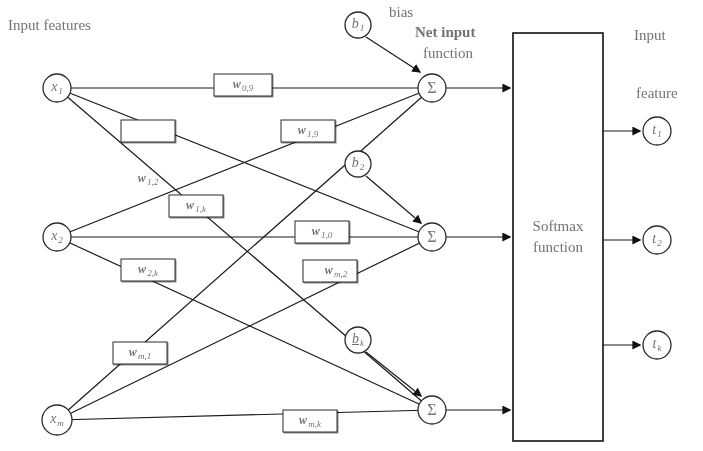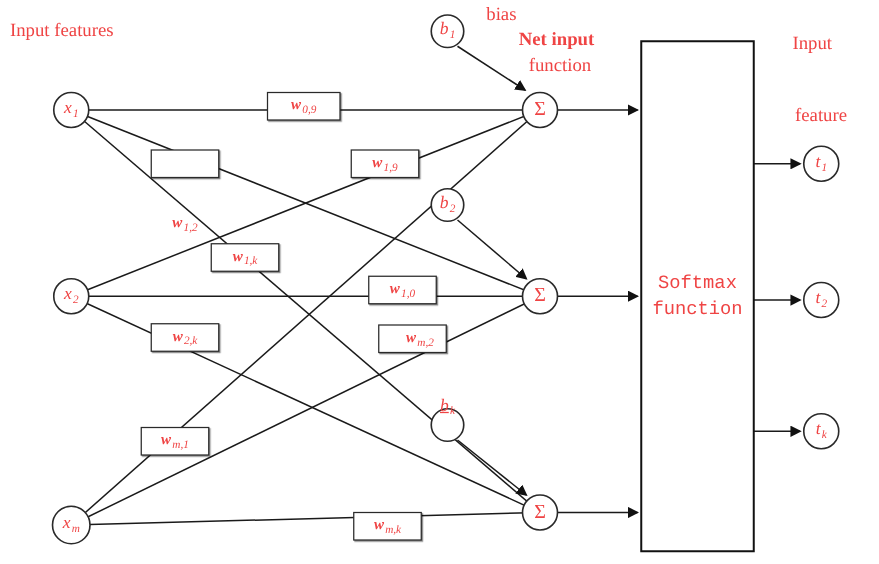--- a/index.html
+++ b/index.html
@@ -1,17 +1,17 @@
 <!DOCTYPE html>
 <html><head>
 <meta charset="utf-8">
 <style>
   html,body{margin:0;padding:0;background:#fff;}
   .stage{position:relative;width:703px;height:451px;background:#ffffff;overflow:hidden;
-         font-family:"Liberation Serif", serif;color:#ef4444;}
+         font-family:"Liberation Serif", serif;color:#737373;}
   .stage svg{position:absolute;left:0;top:0;}
   .lbl{position:absolute;transform:translate(-50%,-50%);white-space:nowrap;line-height:1;}
   .caption{position:absolute;font-size:15px;white-space:nowrap;line-height:1.2;}
   .node-lbl{font-style:italic;font-size:14px;}
   .sum-lbl{font-size:16px;}
   .softmax-lbl{font-size:15px;text-align:center;line-height:1.4;}
   .wlbl{font-size:12px;font-weight:bold;font-style:italic;}
   .sub{font-size:9px;font-style:italic;vertical-align:-3px;margin-left:1px;font-weight:normal;}
   .edge{stroke:#1a1a1a;stroke-width:1.2;fill:none;}
   .shape{stroke:#2a2a2a;stroke-width:1.3;fill:#ffffff;}
@@ -90,36 +90,36 @@
     </g>
   </svg>
 
   <div class="caption" style="left:8px;top:16px;">Input features</div>
   <div class="caption" style="left:389px;top:3px;text-align:right;">bias</div>
   <div class="caption" style="left:415px;top:23px;font-weight:bold;">Net input</div>
   <div class="caption" style="left:423px;top:44px;">function</div>
   <div class="caption" style="left:634px;top:26px;">Input</div>
   <div class="caption" style="left:636px;top:48px;margin-top:36px;">feature</div>
 
-  <div class="lbl softmax-lbl" style="left:558px;top:237px;font-family:Liberation Mono, monospace;">
+  <div class="lbl softmax-lbl" style="left:558px;top:237px;">
     <div>Softmax</div>
     <div>function</div>
   </div>
 
   <div class="lbl node-lbl" style="left:57px;top:88px;"><span>x</span><span class="sub">1</span></div>
   <div class="lbl node-lbl" style="left:57px;top:237px;"><span>x</span><span class="sub">2</span></div>
   <div class="lbl node-lbl" style="left:57px;top:420px;"><span>x</span><span class="sub">m</span></div>
 
   <div class="lbl sum-lbl" style="left:432px;top:88px;">Σ</div>
   <div class="lbl sum-lbl" style="left:432px;top:237px;">Σ</div>
   <div class="lbl sum-lbl" style="left:432px;top:410px;">Σ</div>
 
   <div class="lbl node-lbl" style="left:358px;top:25px;"><span>b</span><span class="sub">1</span></div>
   <div class="lbl node-lbl" style="left:358px;top:164px;"><span>b</span><span class="sub">2</span></div>
-  <div class="lbl node-lbl" style="left:358px;top:326px;text-decoration:underline;"><span>b</span><span class="sub">k</span></div>
+  <div class="lbl node-lbl" style="left:358px;top:340px;text-decoration:underline;"><span>b</span><span class="sub">k</span></div>
 
   <div class="lbl node-lbl" style="left:657px;top:131px;"><span>t</span><span class="sub">1</span></div>
   <div class="lbl node-lbl" style="left:657px;top:240px;"><span>t</span><span class="sub">2</span></div>
   <div class="lbl node-lbl" style="left:657px;top:345px;"><span>t</span><span class="sub">k</span></div>
 
   <div class="lbl wlbl" style="left:243px;top:85px;"><span>w</span><span class="sub">0,9</span></div>
   <div class="lbl wlbl" style="left:148px;top:131px;margin-top:48px;"><span>w</span><span class="sub">1,2</span></div>
   <div class="lbl wlbl" style="left:308px;top:131px;"><span>w</span><span class="sub">1,9</span></div>
   <div class="lbl wlbl" style="left:196px;top:206px;"><span>w</span><span class="sub">1,k</span></div>
   <div class="lbl wlbl" style="left:322px;top:232px;"><span>w</span><span class="sub">1,0</span></div>

